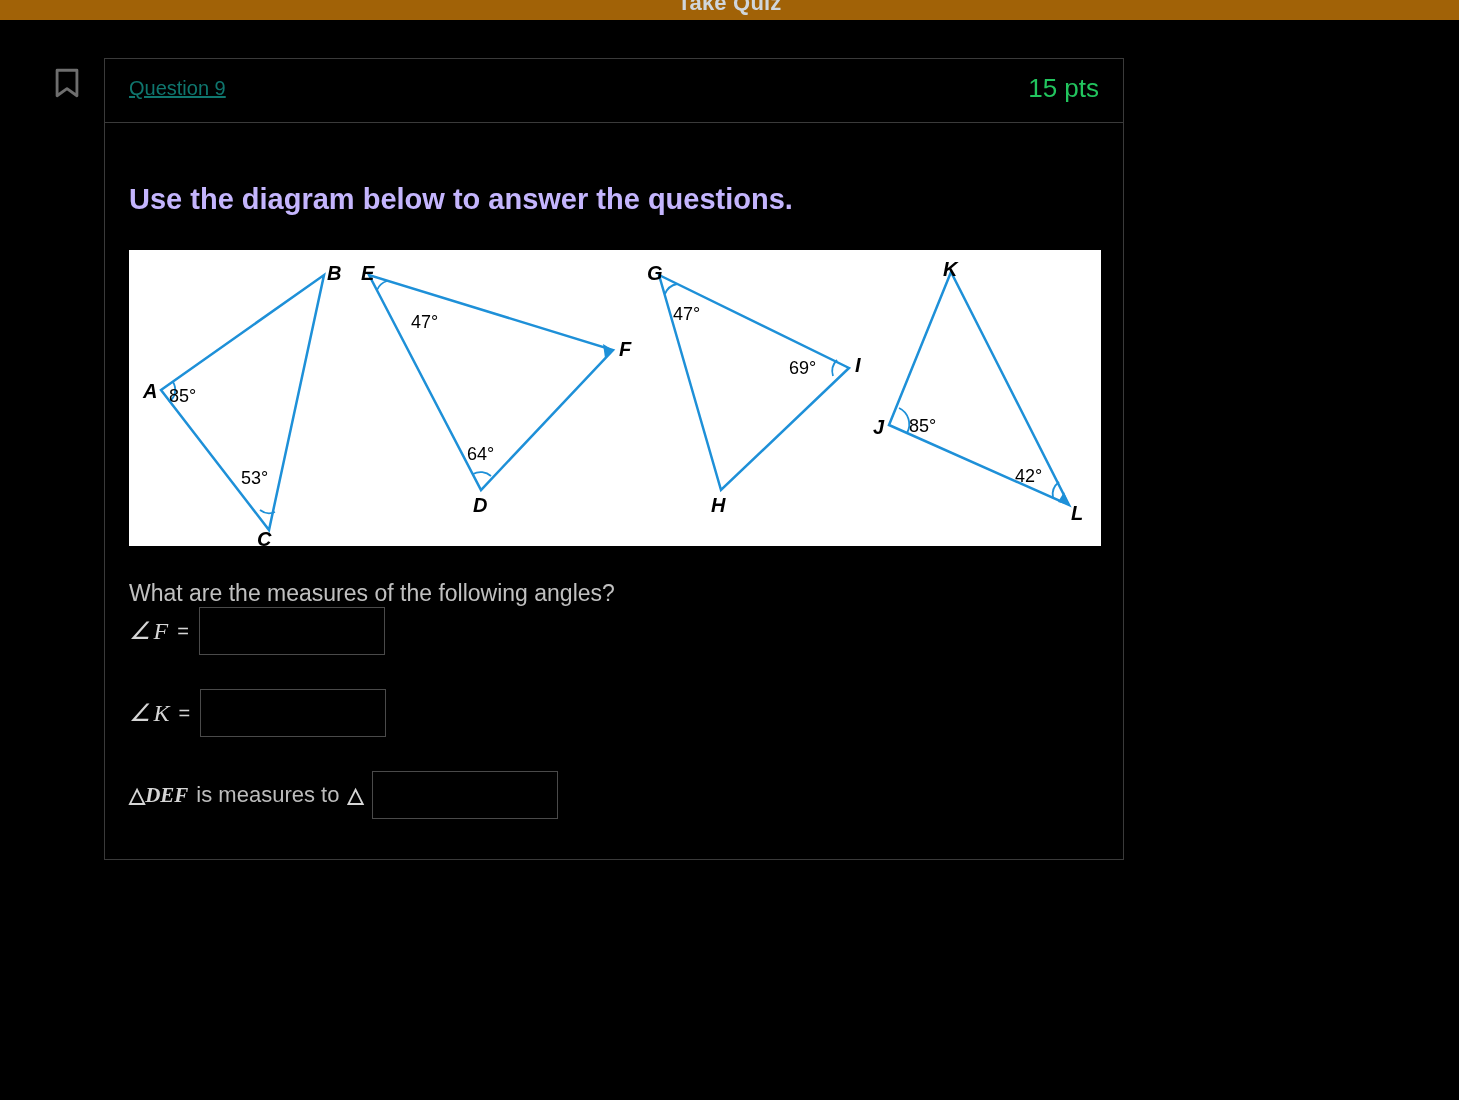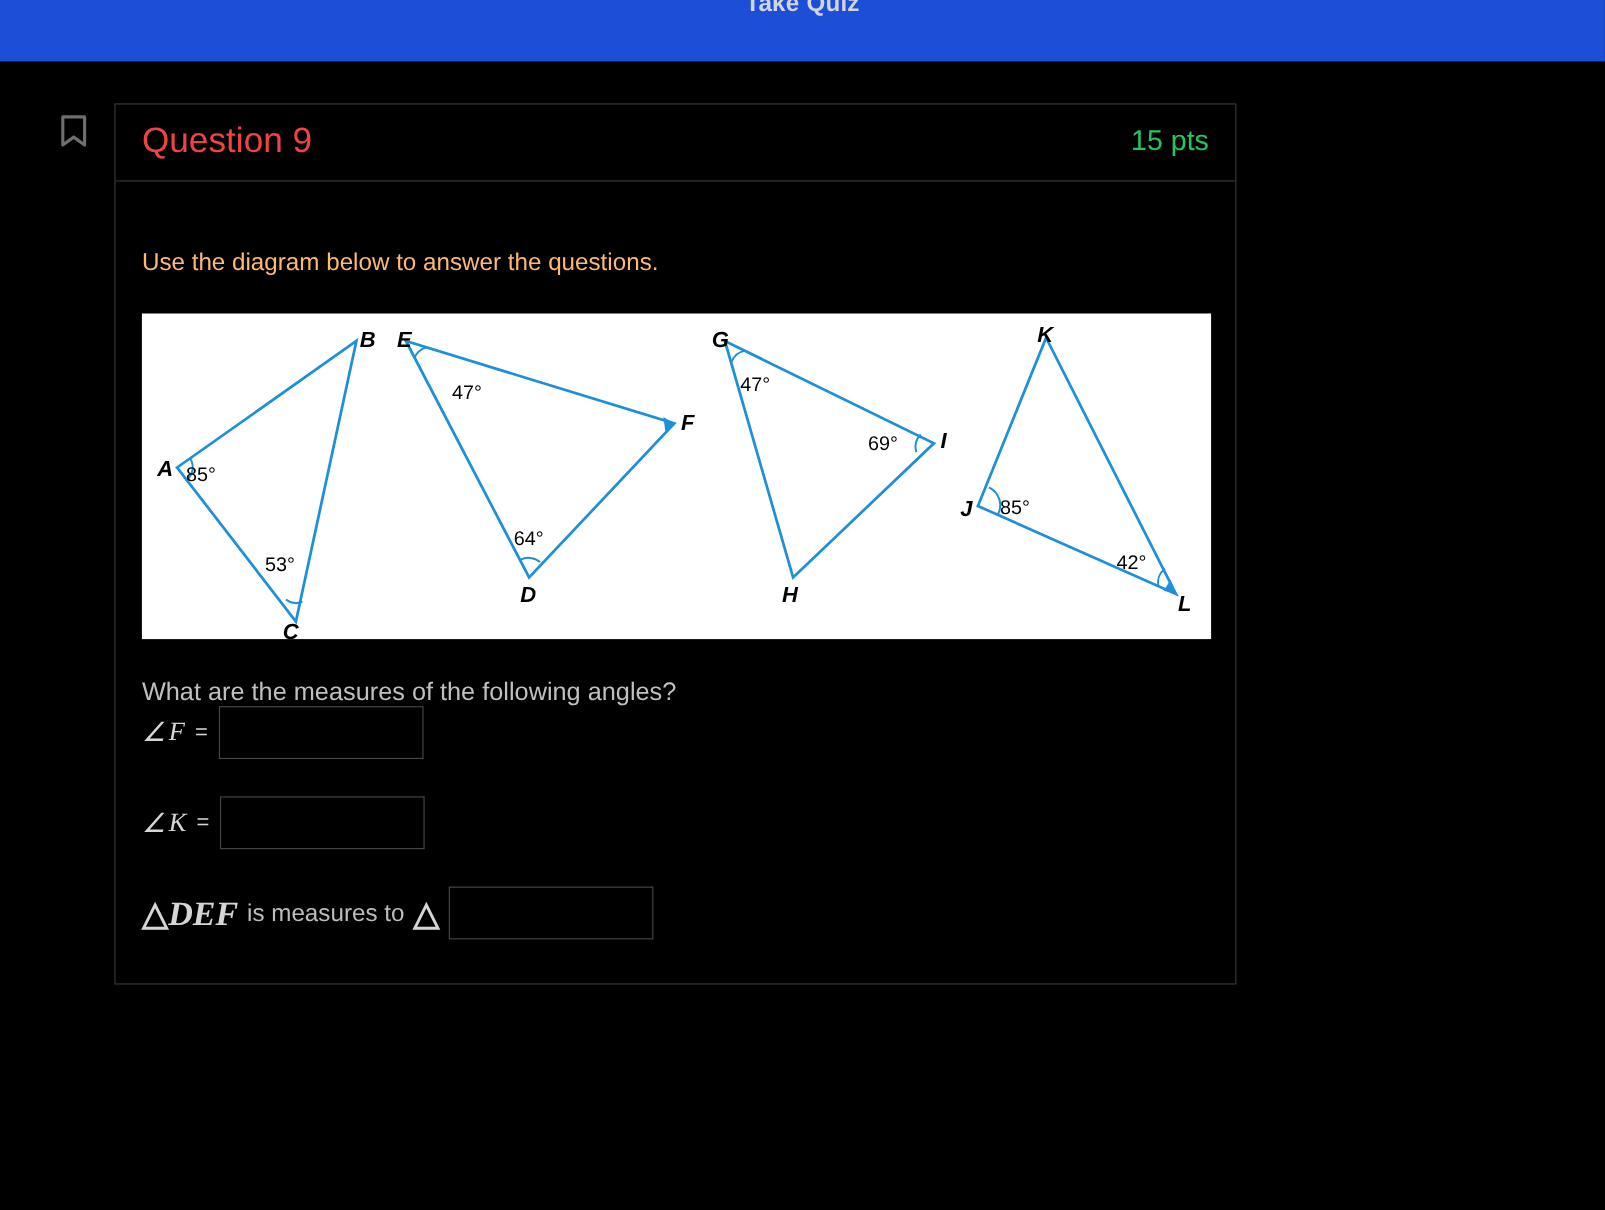--- a/index.html
+++ b/index.html
@@ -1,38 +1,38 @@
 <!DOCTYPE html>
 <html><head>
 <meta charset="utf-8">
 <style>
   * { box-sizing: border-box; margin: 0; padding: 0; }
   html, body { width: 1459px; height: 1100px; background: #000; font-family: "Helvetica Neue", Arial, sans-serif; color: #c7c7c7; }
-  .topbar { width: 100%; height: 56px; background: #1d4ed8; position: relative; }
+  .topbar { width: 100%; height: 20px; background: #a16207; position: relative; }
   .topbar-title { position: absolute; left: 50%; transform: translateX(-50%); top: -10px; font-weight: 600; color: #d0d6dc; font-size: 22px; letter-spacing: .2px; }
   .page { position: relative; width: 1459px; height: 1062px; background: #000; }
   .left-gutter { position: absolute; left: 50px; top: 46px; }
   .flag-icon svg { width: 34px; height: 34px; display: block; }
   .card { position: absolute; left: 104px; top: 38px; width: 1020px; border: 1px solid #3a3a3a; border-top: 1px solid #3a3a3a; background: #000; }
   .card-header { display: flex; justify-content: space-between; align-items: center; padding: 14px 24px 18px 24px; border-bottom: 1px solid #3a3a3a; }
-  .q-title { font-size: 32px; color: #ef4444; font-weight: 400; }
+  .q-title { font-size: 20px; color: #0f766e; font-weight: 400; text-decoration: underline; }
   .q-pts { font-size: 26px; color: #22c55e; font-weight: 400; }
   .card-body { padding: 60px 24px 40px 24px; }
-  .instr { font-size: 22px; color: #fdba74; margin-bottom: 34px; font-weight: 400; }
+  .instr { font-size: 29px; color: #c4b5fd; margin-bottom: 34px; font-weight: 700; }
   .diagram { width: 972px; height: 296px; background: #fff; position: relative; margin-bottom: 34px; }
   .diagram svg { position: absolute; inset: 0; }
   .dlabel { font-family: Arial, sans-serif; font-weight: 700; fill: #000; font-size: 20px; font-style: italic; }
   .dangle { font-family: Arial, sans-serif; font-weight: 400; fill: #000; font-size: 18px; }
   .prompt2 { font-size: 23px; color: #c0c0c0; }
   .answer-row { display: flex; align-items: center; margin-bottom: 34px; }
   .math-lbl { font-size: 24px; color: #d5d5d5; font-style: italic; font-family: "Times New Roman", serif; margin-right: 10px; display: flex; align-items: center; gap: 3px; }
   .math-lbl .eq { font-style: normal; font-family: Arial, sans-serif; font-size: 20px; margin-left: 6px; }
   .txt-input { background: #000; border: 1px solid #4a4a4a; height: 48px; width: 186px; color: #fff; font-size: 20px; padding: 0 10px; }
   .sim-row { display: flex; align-items: center; gap: 8px; }
-  .sim-row .tri { font-family: "Times New Roman", serif; font-style: italic; font-weight: 700; font-size: 31px; color: #d5d5d5; }
+  .sim-row .tri { font-family: "Times New Roman", serif; font-style: italic; font-weight: 700; font-size: 21px; color: #d5d5d5; }
   .sim-row .plain { font-size: 22px; color: #bcbcbc; font-weight: 300; }
 </style>
 </head>
 <body>
 
 <div class="topbar">
   <span class="topbar-title">Take Quiz</span>
 </div>
 
 <div class="page">

